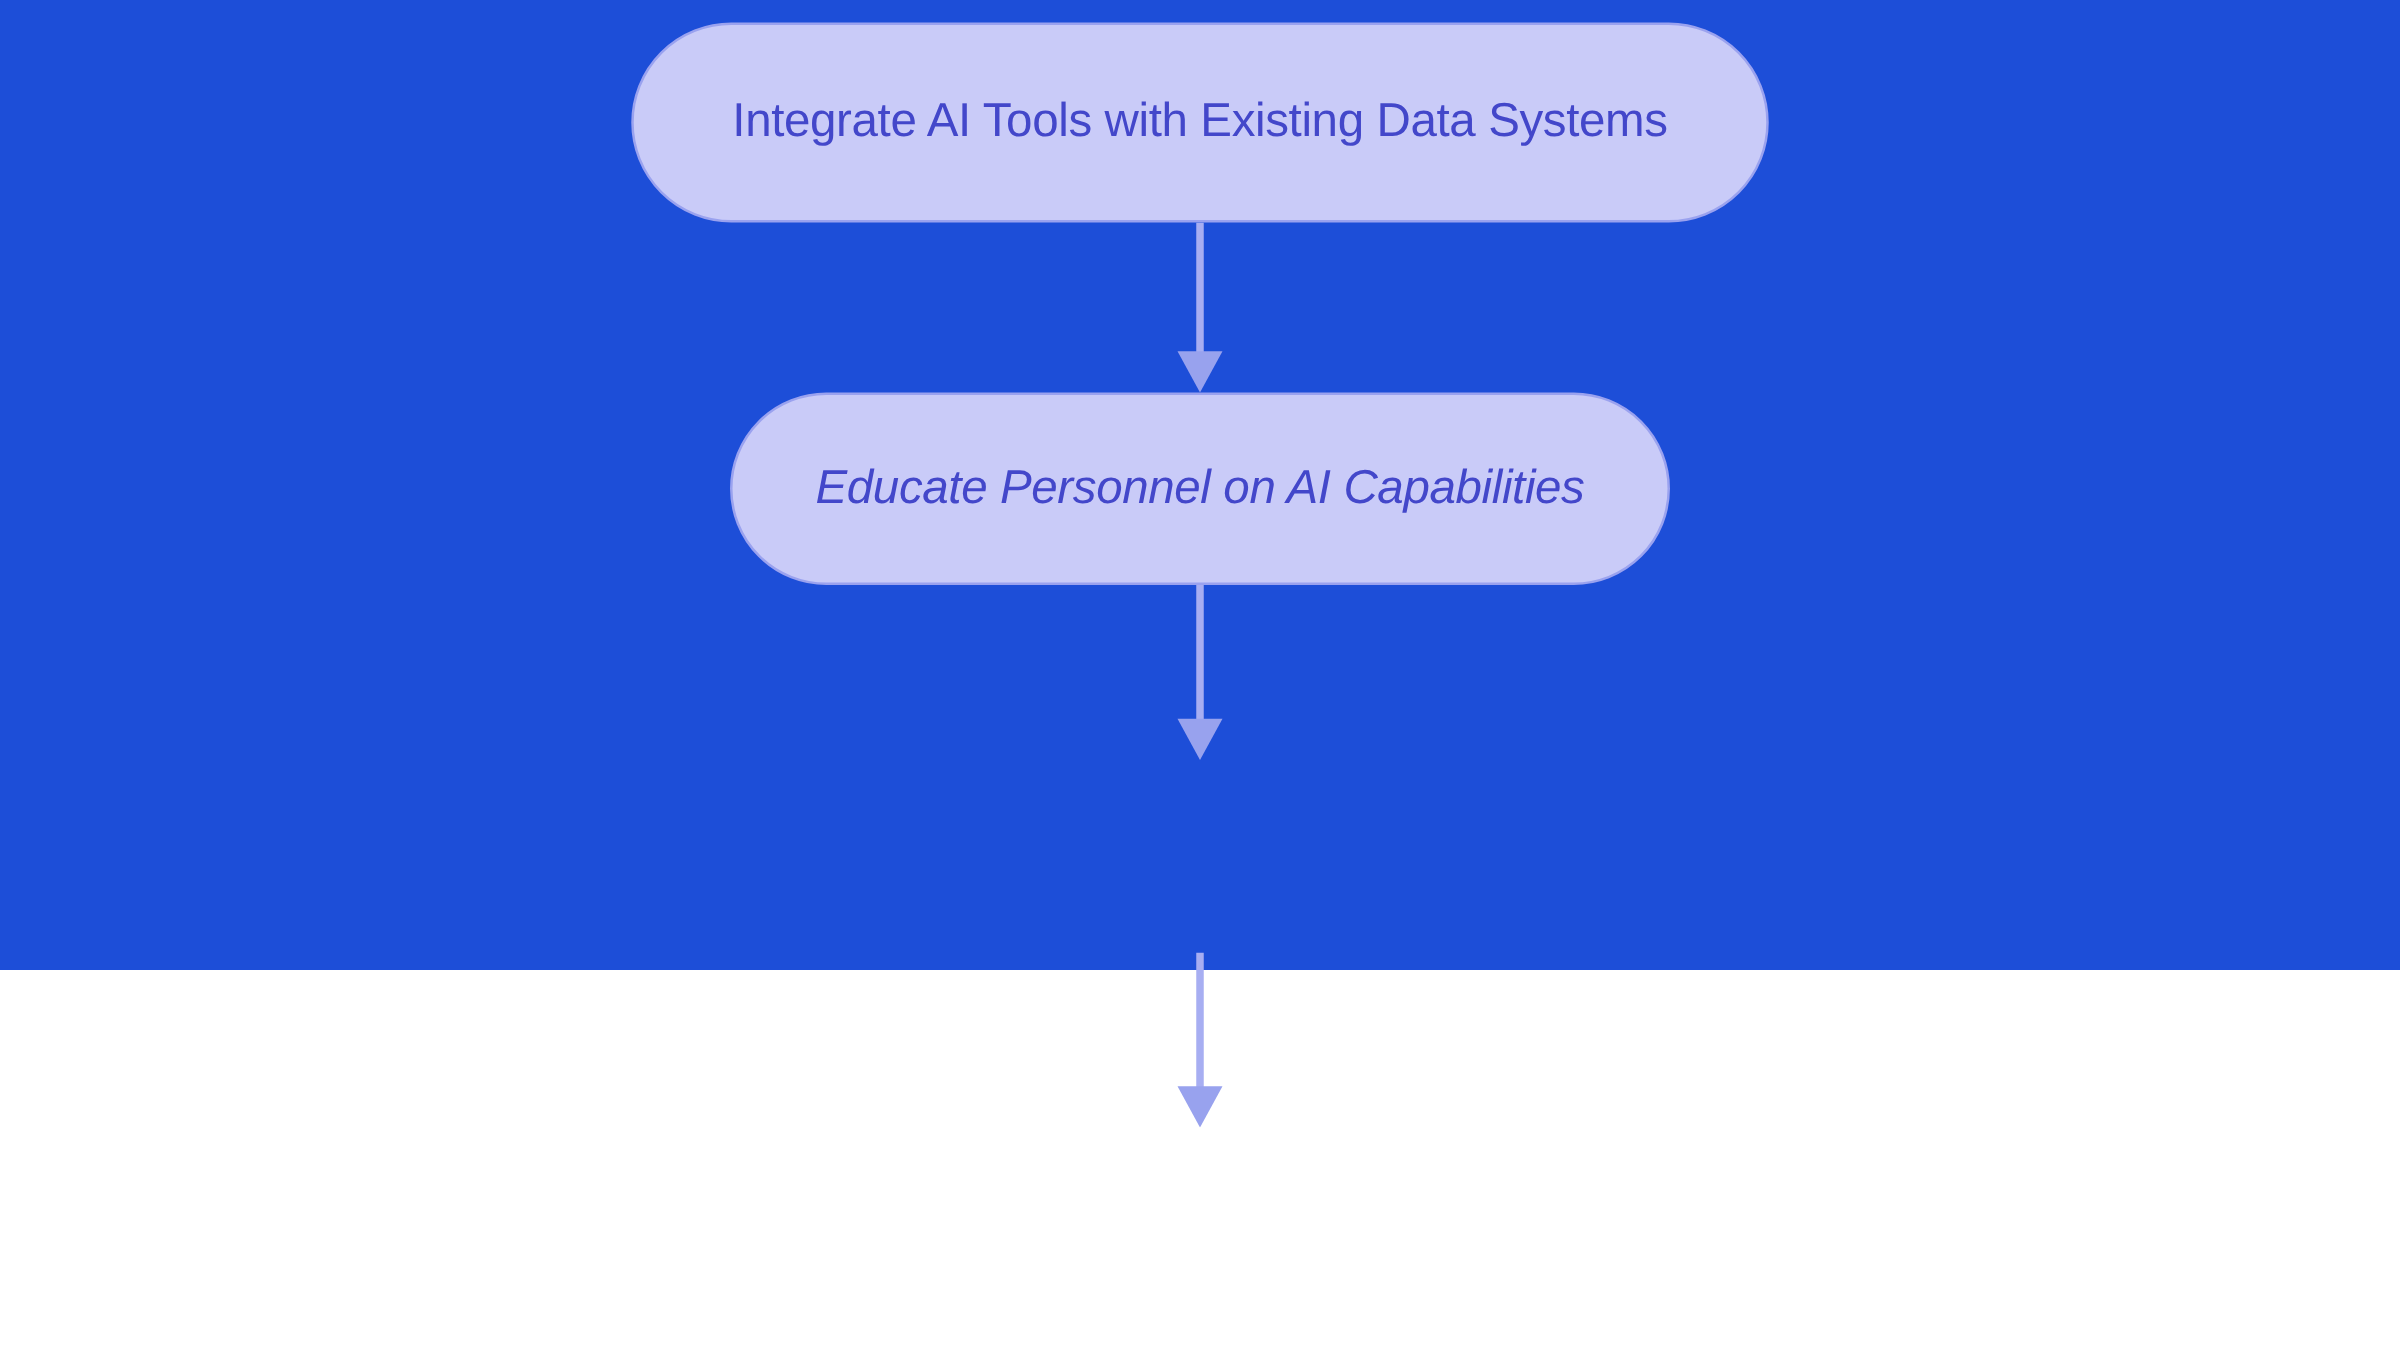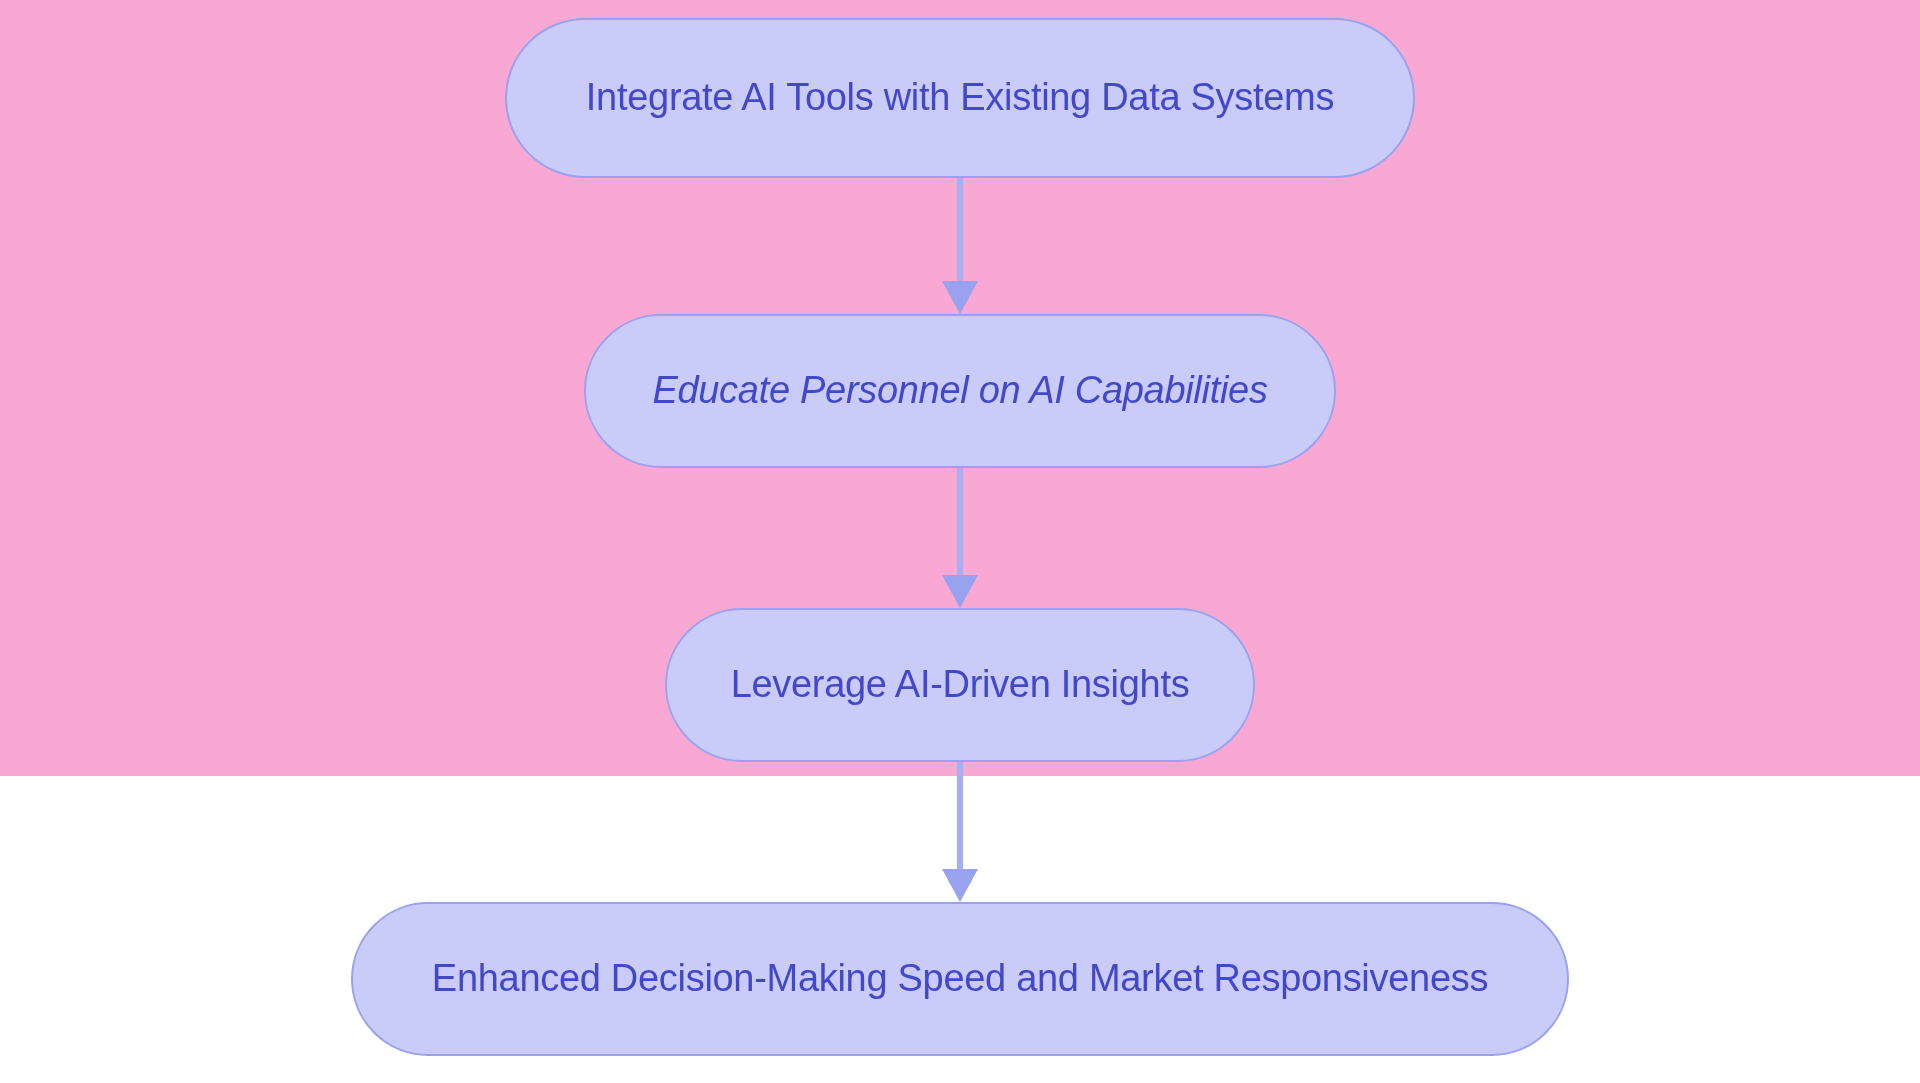--- a/index.html
+++ b/index.html
@@ -5,21 +5,21 @@
   * { margin: 0; padding: 0; box-sizing: border-box; }
   html, body {
     width: 1920px; height: 1083px;
     background: #ffffff;
     font-family: "Liberation Sans", "DejaVu Sans", sans-serif;
     overflow: hidden;
   }
   .canvas {
     position: relative;
     width: 1920px; height: 776px;
-    background: #f9a8d4;
+    background: #1d4ed8;
   }
   .flow-node {
     position: absolute;
     left: 50%;
     transform: translateX(-50%);
     background: #c9cbf8;
     border: 2px solid #9aa2ef;
     border-radius: 80px;
     display: flex;
     align-items: center;
@@ -65,26 +65,20 @@
 
   <div class="flow-node node-2">
     <span class="node-label">Educate Personnel on AI Capabilities</span>
   </div>
 
   <svg class="flow-arrow arrow-2" viewBox="0 0 40 140" preserveAspectRatio="none" aria-hidden="true">
     <line x1="20" y1="0" x2="20" y2="110" stroke="#a7aef2" stroke-width="6"></line>
     <polygon points="2,107 38,107 20,140" fill="#98a2ee"></polygon>
   </svg>
 
-  <div class="flow-node node-3">
-    <span class="node-label">Leverage AI-Driven Insights</span>
-  </div>
 
   <svg class="flow-arrow arrow-3" viewBox="0 0 40 140" preserveAspectRatio="none" aria-hidden="true">
     <line x1="20" y1="0" x2="20" y2="110" stroke="#a7aef2" stroke-width="6"></line>
     <polygon points="2,107 38,107 20,140" fill="#98a2ee"></polygon>
   </svg>
 
-  <div class="flow-node node-4">
-    <span class="node-label">Enhanced Decision-Making Speed and Market Responsiveness</span>
-  </div>
 
 </div>
 
 </body></html>

